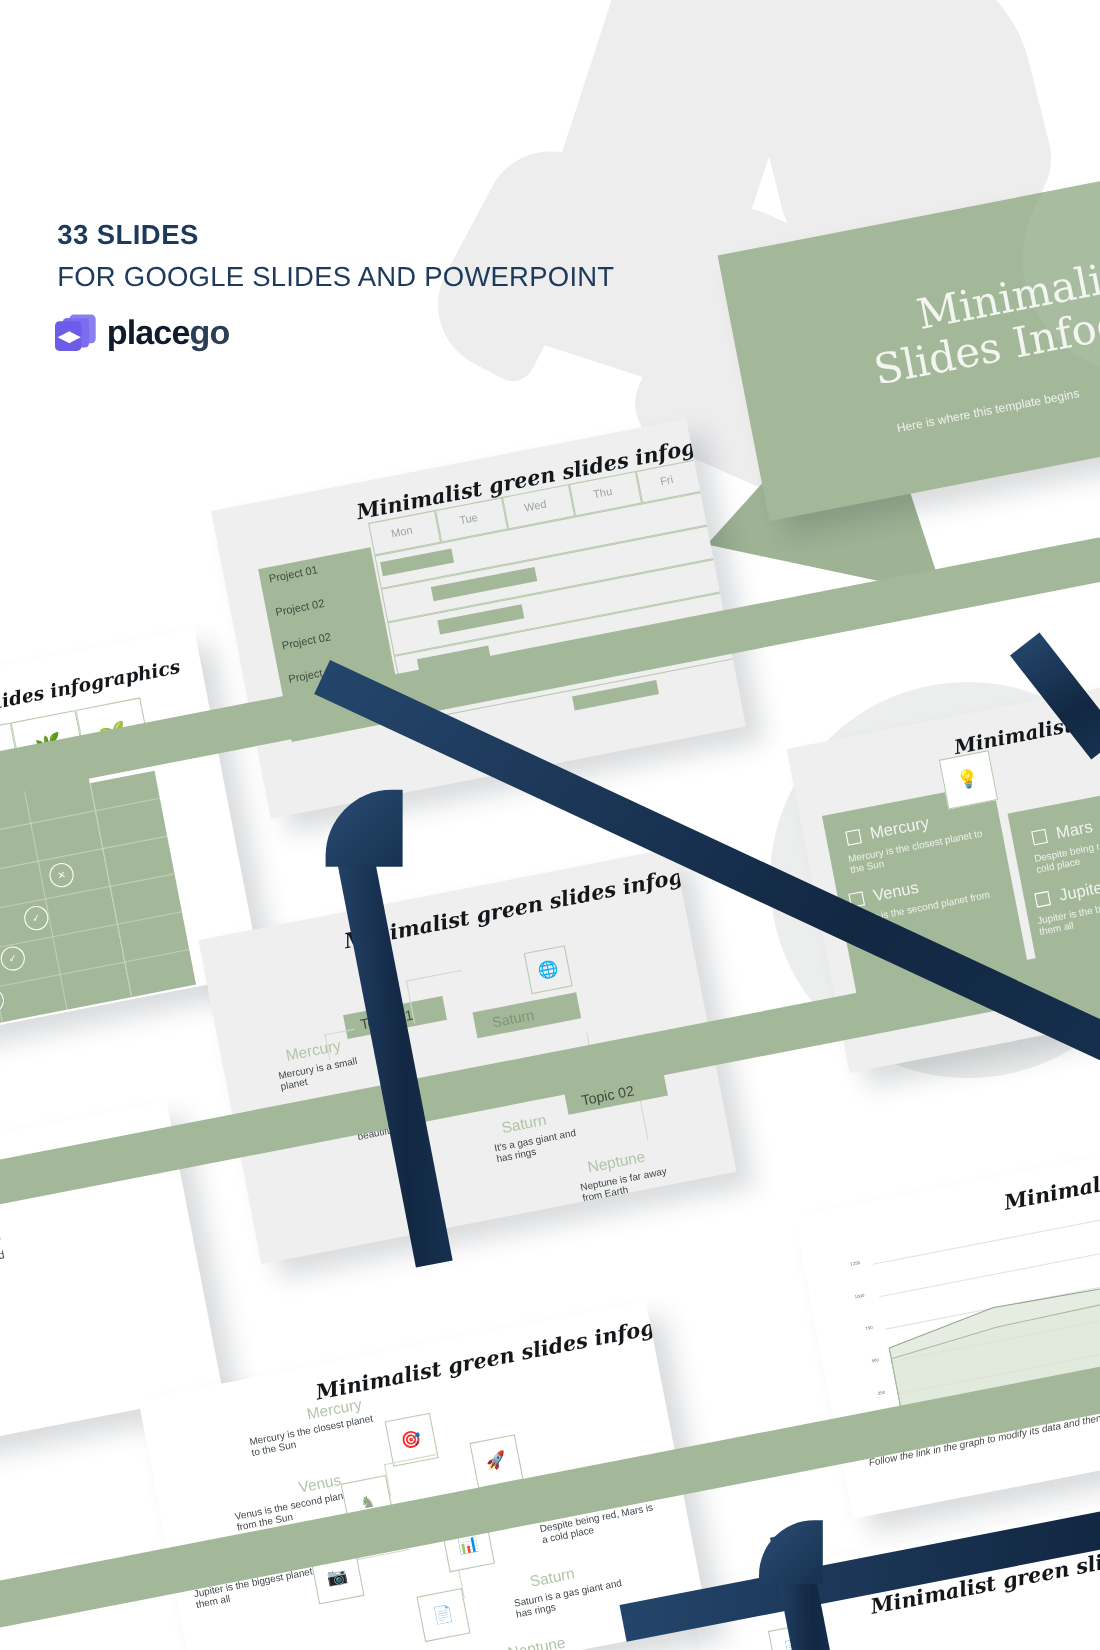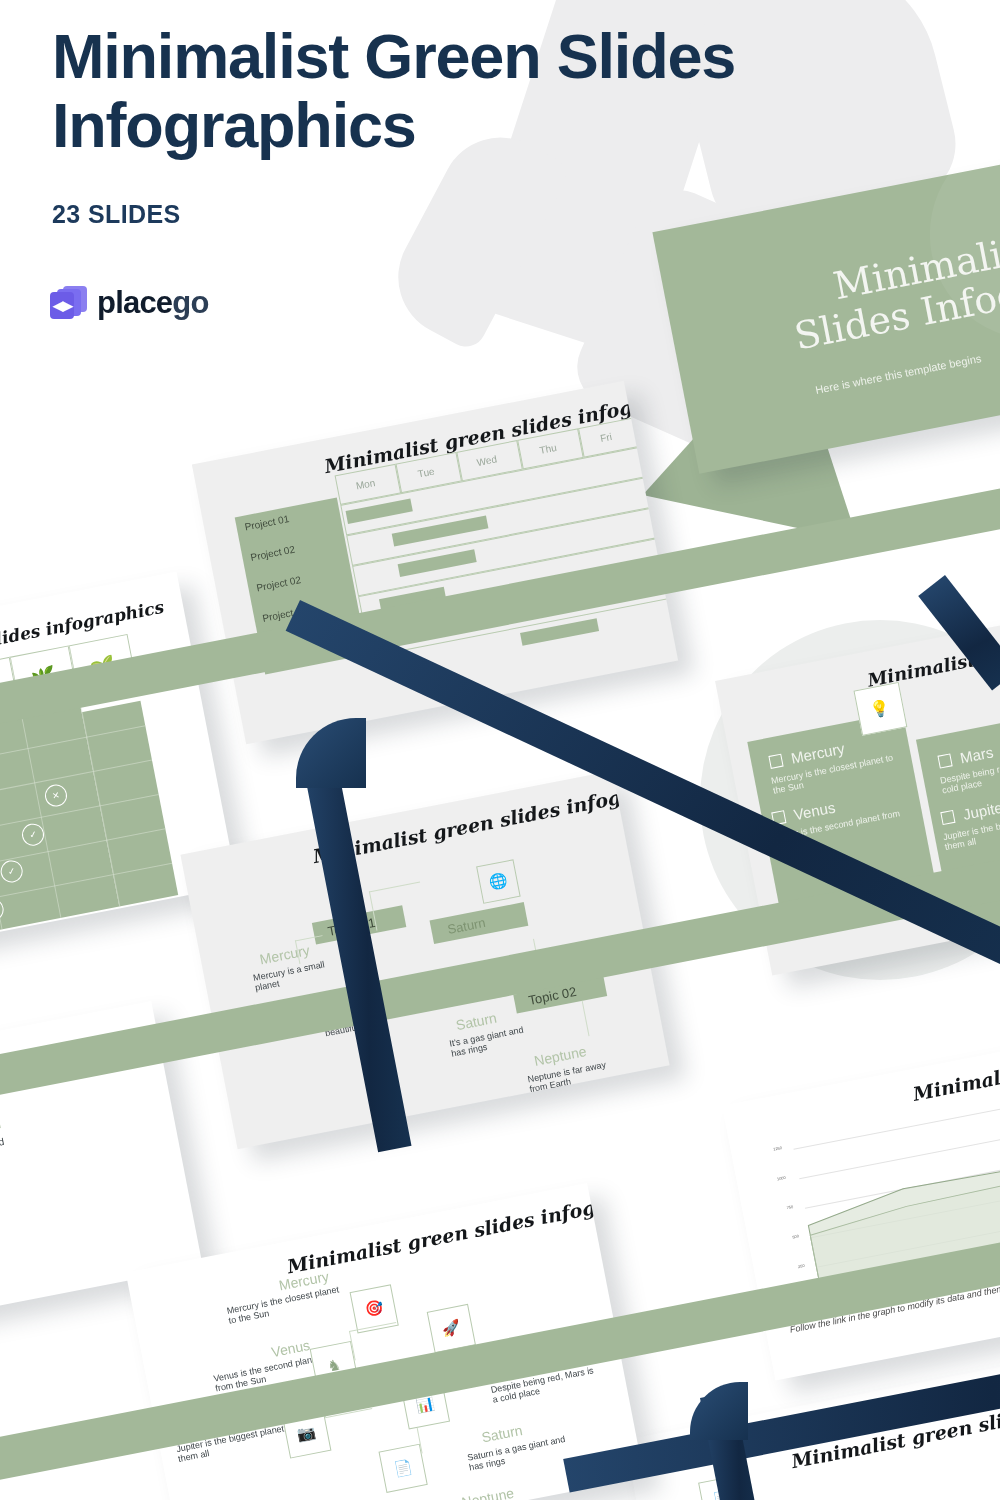--- a/index.html
+++ b/index.html
@@ -96,25 +96,22 @@
 <div id="stage">
 
   <div class="cac" style="left:520px;top:-90px;width:180px;height:430px;transform:rotate(18deg);border-radius:90px 90px 20px 20px;"></div>
   <div class="cac" style="left:420px;top:130px;width:110px;height:210px;transform:rotate(28deg);border-radius:60px 20px 20px 60px;"></div>
   <div class="cac" style="left:690px;top:-40px;width:250px;height:260px;transform:rotate(-14deg);border-radius:130px 130px 60px 60px;"></div>
   <div class="cac" style="left:600px;top:220px;width:260px;height:230px;transform:rotate(24deg);border-radius:40px;"></div>
   <div class="bg-shape" style="left:700px;top:620px;width:360px;height:360px;border-radius:50%;background:#eceeed;"></div>
   <div style="position:absolute;left:660px;top:330px;width:0;height:0;border-left:110px solid transparent;border-right:110px solid transparent;border-bottom:190px solid #9db394;transform:rotate(12deg);"></div>
 
   <div id="header">
-    <div id="title">
-      <div>Minimalist Green Slides</div>
-      <div>Infographics</div>
-    </div>
-    <div id="slides-count">23 SLIDES</div>
+    <div id="slides-count">33 SLIDES</div>
+    <div id="subtitle">FOR GOOGLE SLIDES AND POWERPOINT</div>
     <div id="logo">
       <span class="logomark">
         <span class="card c3"></span>
           <span class="card c2"></span>
           <span class="card c1"></span>
         <span class="arrows">◀▶</span>
       </span>
       <span class="wordmark">
         <span class="w-slides">place</span><span class="w-go">go</span>
       </span>

